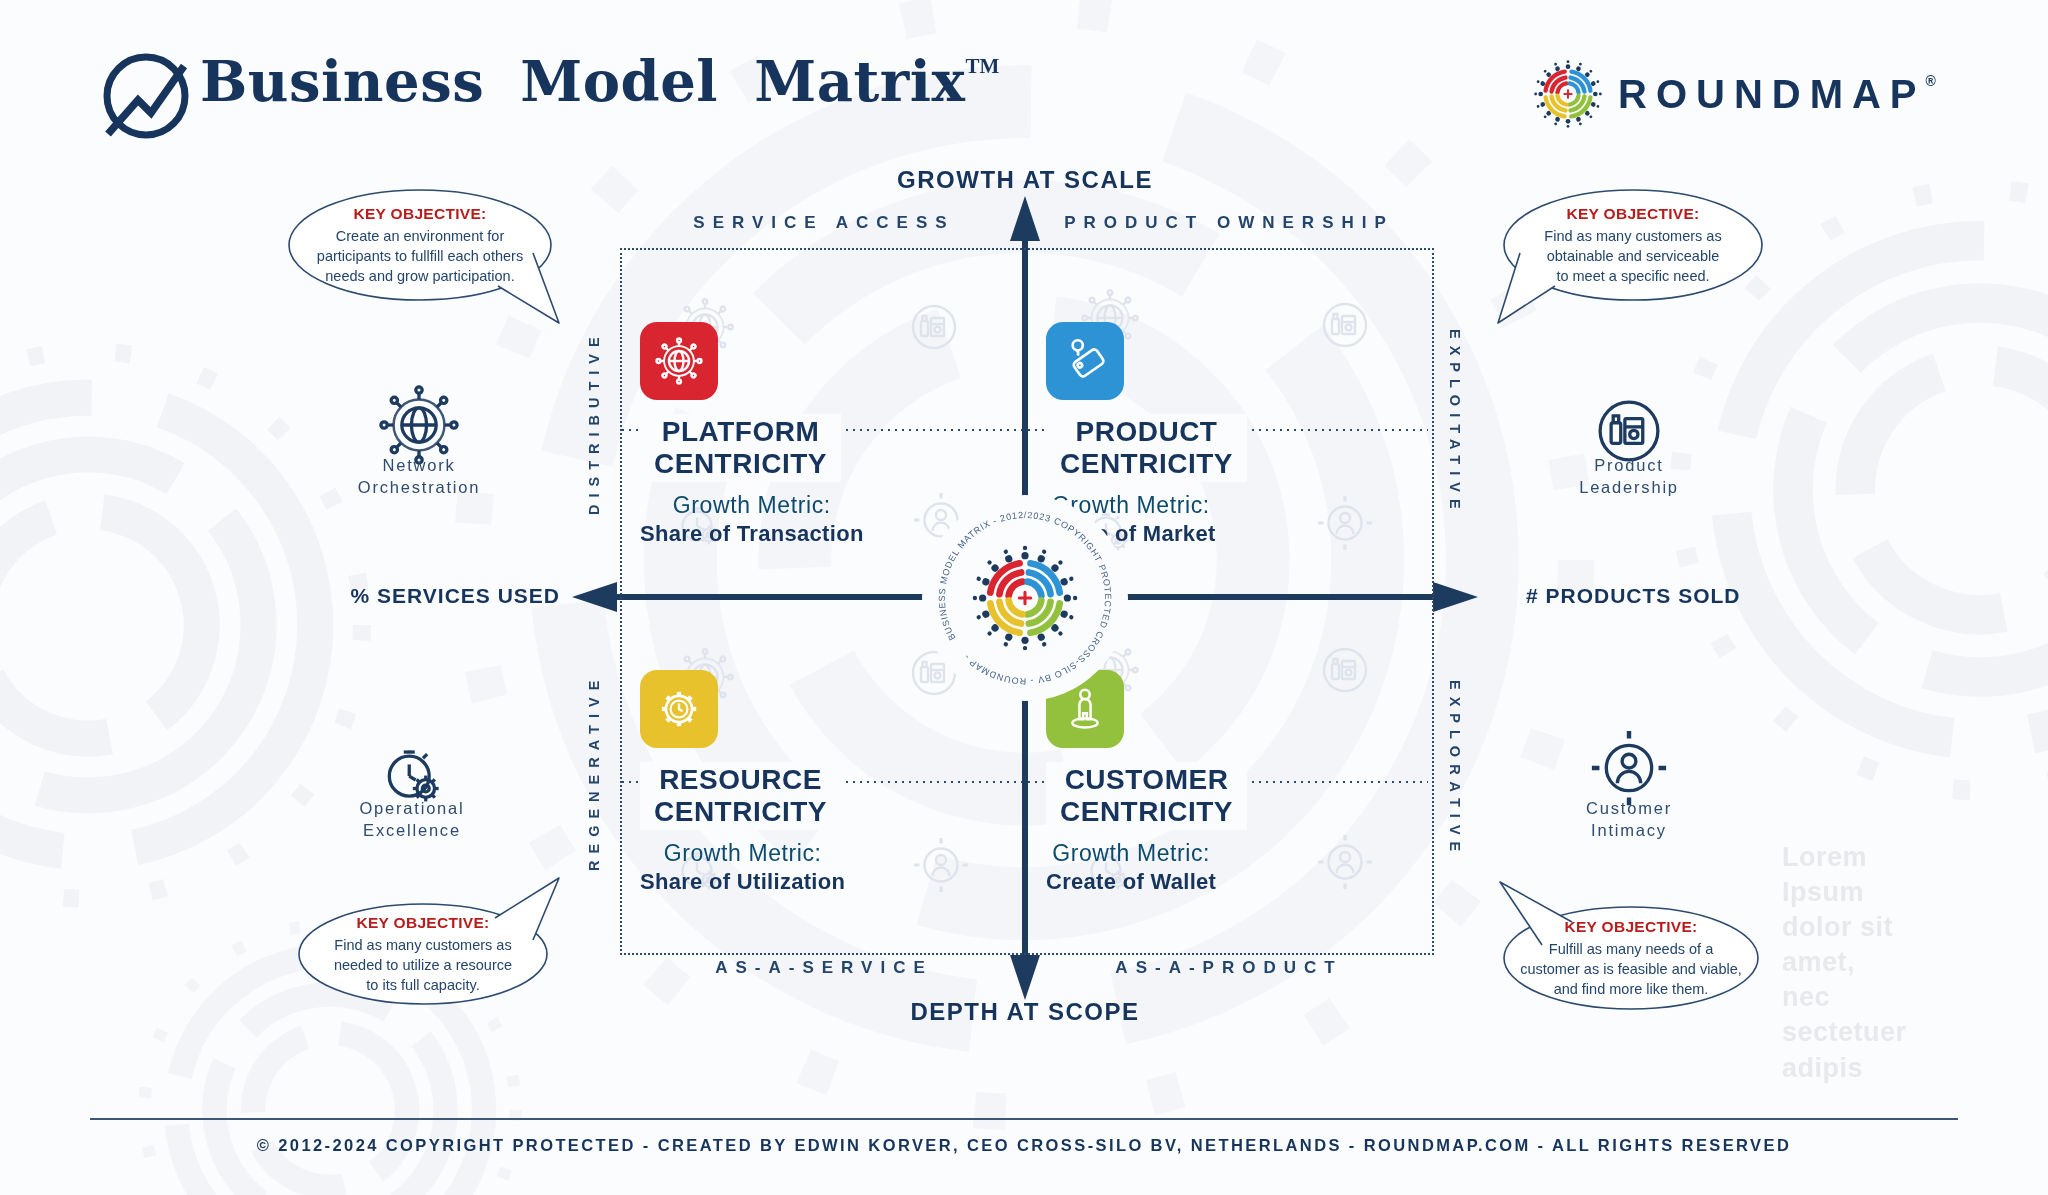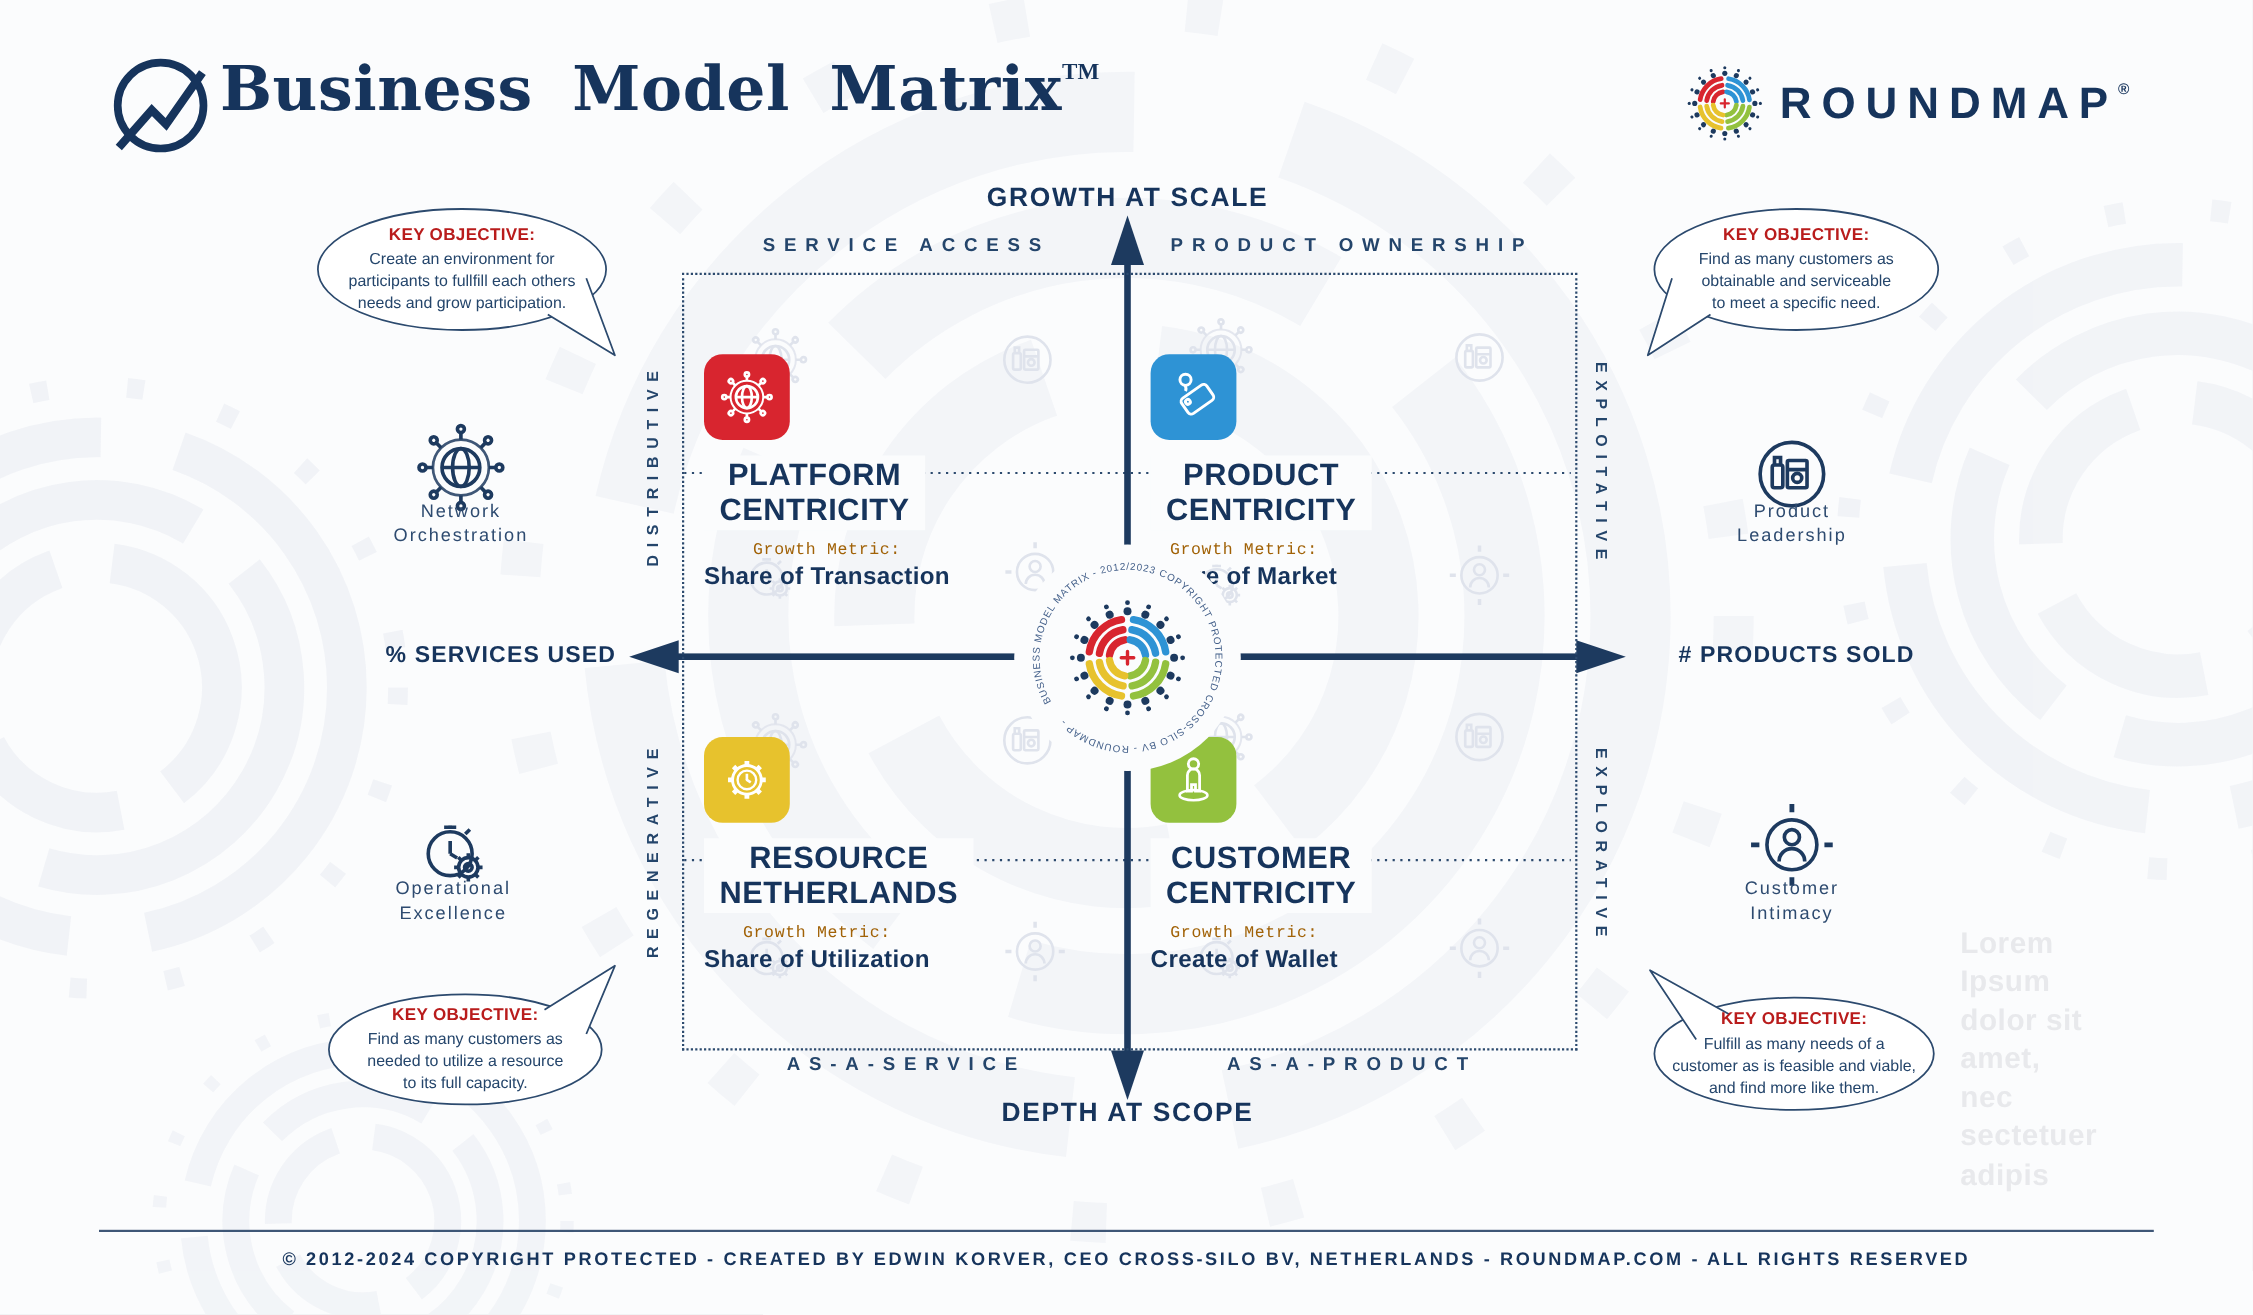--- a/index.html
+++ b/index.html
@@ -50,21 +50,21 @@
   .quad{width:360px;display:flex;flex-direction:column;align-items:flex-start;text-align:center;}
   .qicon{
     width:78px;height:78px;border-radius:17px;display:flex;align-items:center;justify-content:center;
     box-shadow:0 0 0 1px rgba(255,255,255,.0);
   }
   .qtitle{
     margin-top:14px;font-size:28px;line-height:1.14;font-weight:700;letter-spacing:.5px;color:#16345c;
     background:var(--bg);padding:2px 14px;
   }
   .qmetric{margin-top:10px;}
-  .qml{font-size:15px;color:#a16207;letter-spacing:.6px;font-family:Liberation Mono, monospace;}
+  .qml{font-size:23px;color:#0c4a6e;letter-spacing:.6px;}
   .qmv{font-size:22px;font-weight:700;color:#16345c;margin-top:2px;letter-spacing:.3px;}
 
   
   .concept-label{
     width:240px;text-align:center;font-size:16.5px;letter-spacing:1.8px;
     color:var(--navy-soft);line-height:1.32;
   }
 
   
   .bubble-text{
@@ -457,21 +457,21 @@
           <path transform="rotate(225)" d="M 0 -10.8 V -14.2"></path>
           <path transform="rotate(270)" d="M 0 -10.8 V -14.2"></path>
           <path transform="rotate(315)" d="M 0 -10.8 V -14.2"></path>
         </g>
         <circle r="7" stroke-width="1.8"></circle>
         <path d="M 0 0 V -4.6 M 0 0 L 2.9 1.9"></path>
         <circle r=".9" fill="#fff" stroke="none"></circle>
       </svg>
     </div>
     <div class="qtitle pre">RESOURCE
-NETHERLANDS</div>
+CENTRICITY</div>
     <div class="qmetric">
       <div class="qml">Growth Metric:</div>
       <div class="qmv">Share of Utilization</div>
     </div>
   </div>
 
   <div class="abs quad" style="left:1046px;top:670px;">
     <div class="qicon" style="background:#93c13e;">
       <svg width="58" height="58" viewBox="-24 -24 48 48" fill="none" stroke="#fff" stroke-width="2.1">
         <circle cy="-12" r="3.9"></circle>

